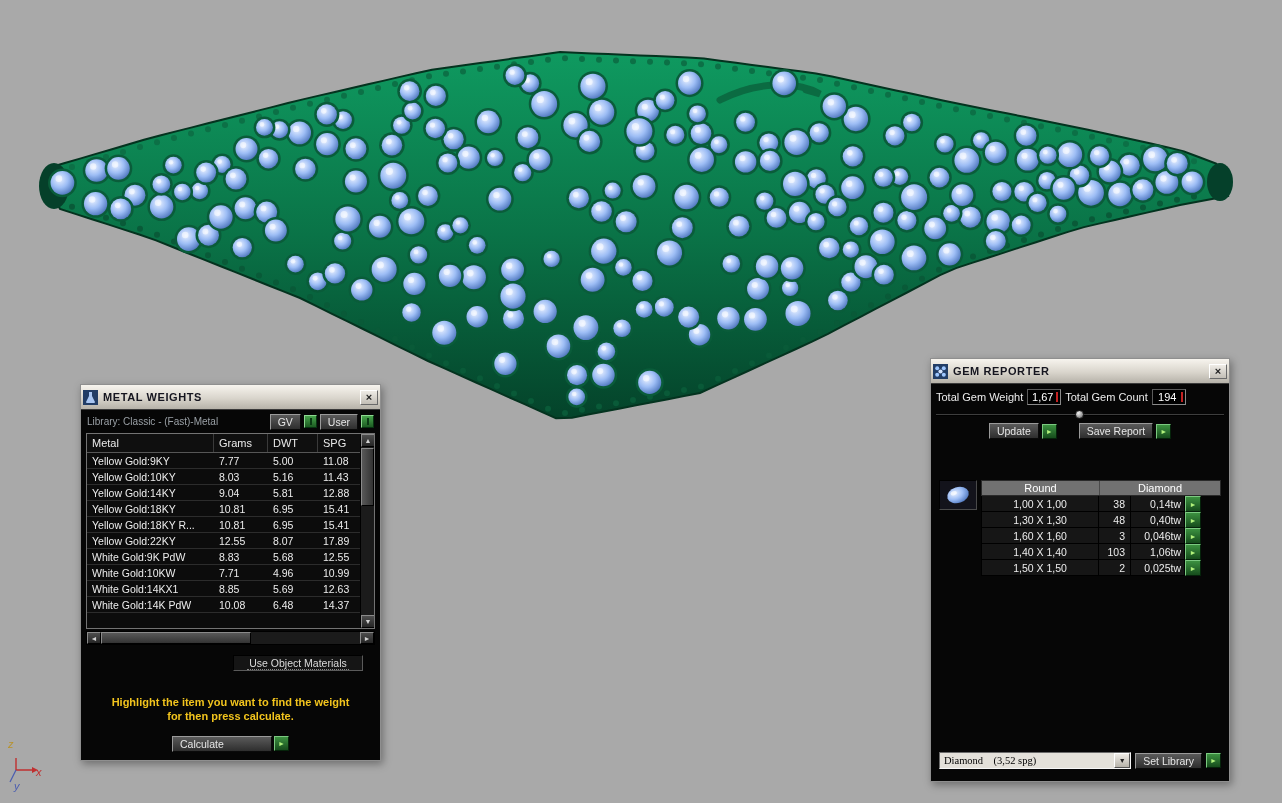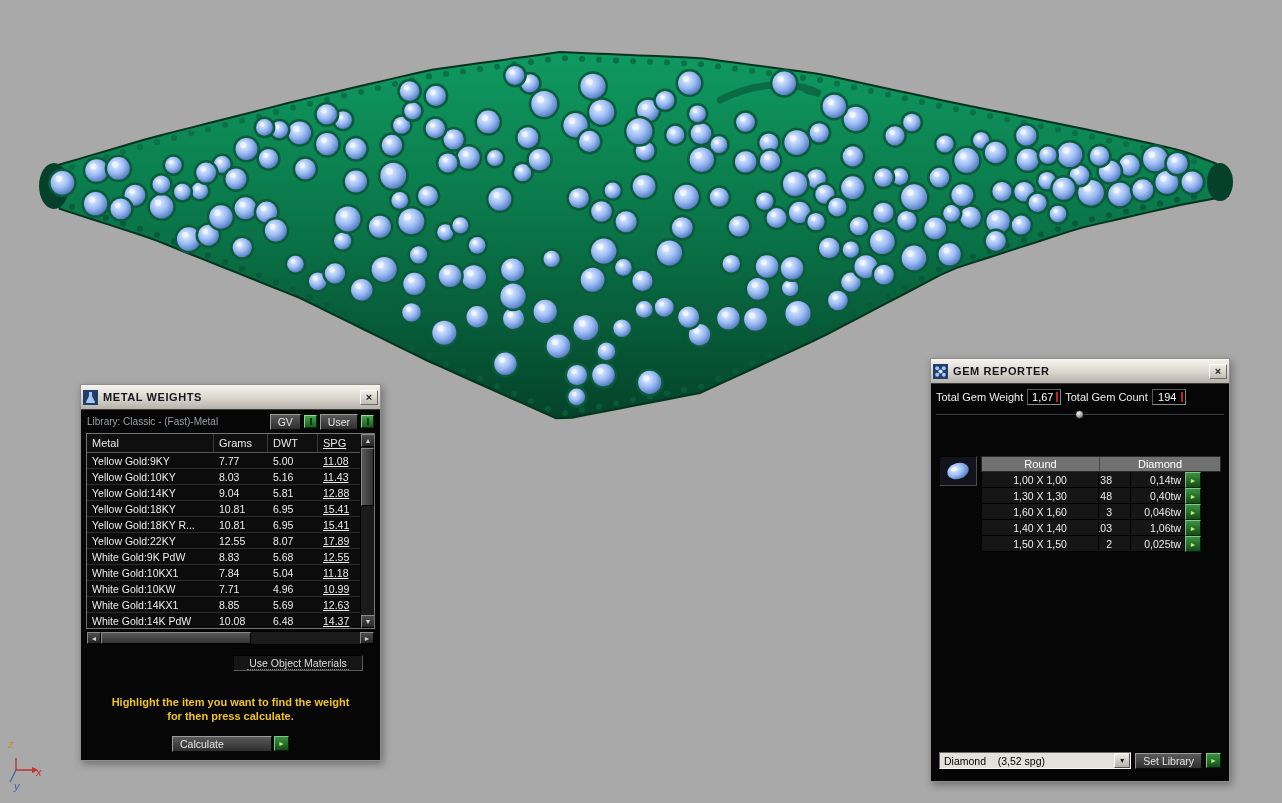--- a/index.html
+++ b/index.html
@@ -34,21 +34,21 @@
   
   .mw-librow{display:flex;align-items:center;gap:3px;padding:0 6px;height:23px;justify-content:flex-end;}
   .libtext{color:#9aa0a6;font-size:10px;flex:1;white-space:nowrap;}
   .mw-table{position:relative;margin:0 5px;height:196px;border:1px solid #737373;background:#0c0c0c;overflow:hidden;}
   .mw-head{display:flex;height:19px;background:#0f0f0f;border-bottom:1px solid #565656;color:#eaeaea;font-size:11px;}
   .mw-head .c{border-right:1px solid #3a3a3a;display:flex;align-items:center;}
   .c{padding:0 5px;overflow:hidden;white-space:nowrap;}
   .c-metal{width:127px;flex:0 0 auto;}
   .c-grams{width:54px;flex:0 0 auto;}
   .c-dwt{width:50px;flex:0 0 auto;}
-  .c-spg{flex:1;text-decoration:underline;}
+  .c-spg{flex:1;}
   .mw-row{display:flex;height:16px;align-items:center;border-bottom:1px solid #2c2c2c;color:#ececec;font-size:10.5px;background:#0c0c0c;}
   .vscroll{position:absolute;top:0;right:0;bottom:0;width:14px;background:#1b1b1b;border-left:1px solid #000;display:flex;flex-direction:column;align-items:stretch;}
   .sbbtn{width:14px;height:13px;background:linear-gradient(180deg,#4d4d4d,#262626);border:1px solid;border-color:#8a8a8a #000 #000 #8a8a8a;color:#d2d2d2;font-size:7px;display:flex;align-items:center;justify-content:center;flex:0 0 auto;line-height:1;}
   .sbthumb{height:58px;margin:1px 0;background:linear-gradient(90deg,#585858,#333);border:1px solid;border-color:#8a8a8a #000 #000 #8a8a8a;}
   .vsp{flex:1;}
   .hscroll{margin:2px 5px 0 5px;height:14px;display:flex;background:#1b1b1b;border:1px solid #000;}
   .hscroll .sbbtn{height:100%;}
   .htrack{flex:1;position:relative;}
   .hthumb{position:absolute;left:0;top:0;bottom:0;width:58%;background:linear-gradient(180deg,#585858,#333);border:1px solid;border-color:#8a8a8a #000 #000 #8a8a8a;}
   .mw-dd{width:130px;height:16px;margin:10px 16px 0 152px;background:#151515;border:1px solid;border-color:#000 #5a5a5a #5a5a5a #000;color:#dcdcdc;font-size:10.5px;display:flex;align-items:center;justify-content:center;}
@@ -69,26 +69,26 @@
   .gr-actions .gap{width:16px;}
   .gr-table{position:relative;margin:4px 8px 0 8px;}
   .gem-thumb{position:absolute;left:0;top:0;width:38px;height:30px;background:#13131b;border:1px solid;border-color:#000 #4a4a4a #4a4a4a #000;display:flex;align-items:center;justify-content:center;}
   .gr-head{margin-left:42px;display:flex;height:16px;background:#717171;border:1px solid #2a2a2a;color:#fff;font-size:11px;margin-top:35px;}
   .gh{display:flex;align-items:center;justify-content:center;}
   .gh-shape{width:118px;border-right:1px solid #4a4a4a;}
   .gh-mat{flex:1;}
   .gr-row{margin-left:42px;display:flex;height:16px;font-size:10.5px;color:#ececec;}
   .gc{display:flex;align-items:center;background:#161616;border:1px solid #000;border-top:none;overflow:hidden;white-space:nowrap;}
   .gc-size{width:118px;justify-content:center;}
-  .gc-count{width:32px;justify-content:flex-end;padding-right:18px;border-left:none;}
+  .gc-count{width:32px;justify-content:flex-end;padding-right:5px;border-left:none;}
   .gc-weight{width:54px;justify-content:flex-end;padding-right:3px;border-left:none;}
   .gr-row .garrow{width:16px;height:16px;}
   .gr-bottom{position:absolute;left:8px;right:8px;bottom:12px;display:flex;align-items:center;gap:4px;}
   .combo{flex:1;height:17px;background:#e4e1da;border:1px solid;border-color:#6a6a6a #f7f7f7 #f7f7f7 #6a6a6a;display:flex;align-items:center;color:#000;font-size:10.5px;}
-  .combo-text{flex:1;padding:0 4px;white-space:pre;overflow:hidden;}
+  .combo-text{flex:1;padding:0 4px;white-space:pre;overflow:hidden;font-family:Liberation Serif, serif;}
   .combo-btn{width:16px;height:15px;background:linear-gradient(180deg,#efece6,#b6b2a9);border:1px solid;border-color:#fff #555 #555 #fff;display:flex;align-items:center;justify-content:center;font-size:7px;color:#222;line-height:1;}
 </style>
 </head>
 <body>
 
 <div class="stage">
 
   <div class="viewport">
     <svg id="bracelet-svg" width="1282" height="480" viewBox="0 0 1282 480">
       <defs>
@@ -900,26 +900,20 @@
             <span class="c c-dwt">8.07</span>
             <span class="c c-spg">17.89</span>
           </div>
           <div class="mw-row">
             <span class="c c-metal">White Gold:9K PdW</span>
             <span class="c c-grams">8.83</span>
             <span class="c c-dwt">5.68</span>
             <span class="c c-spg">12.55</span>
           </div>
           <div class="mw-row">
-            <span class="c c-metal">White Gold:10KX1</span>
-            <span class="c c-grams">7.84</span>
-            <span class="c c-dwt">5.04</span>
-            <span class="c c-spg">11.18</span>
-          </div>
-          <div class="mw-row">
             <span class="c c-metal">White Gold:10KW</span>
             <span class="c c-grams">7.71</span>
             <span class="c c-dwt">4.96</span>
             <span class="c c-spg">10.99</span>
           </div>
           <div class="mw-row">
             <span class="c c-metal">White Gold:14KX1</span>
             <span class="c c-grams">8.85</span>
             <span class="c c-dwt">5.69</span>
             <span class="c c-spg">12.63</span>
@@ -972,20 +966,27 @@
       <span class="closebox">×</span>
     </div>
     <div class="gr-totals">
       <span class="gr-lab">Total Gem Weight</span>
       <span class="valbox">1,67</span>
       <span class="gr-lab">Total Gem Count</span>
       <span class="valbox">194</span>
     </div>
     <div class="gr-splitter">
       <span class="knob"></span>
+    </div>
+    <div class="gr-actions">
+      <span class="btn3d">Update</span>
+      <span class="garrow">►</span>
+      <span class="gap"></span>
+      <span class="btn3d">Save Report</span>
+      <span class="garrow">►</span>
     </div>
     <div class="gr-table">
       <span class="gem-thumb">
         <svg width="32" height="24" viewBox="0 0 32 24">
           <ellipse cx="16" cy="12" rx="11" ry="8" fill="url(#gemGrad)" transform="rotate(-18 16 12)"></ellipse>
           <ellipse cx="12.5" cy="9" rx="3.2" ry="2" fill="rgba(255,255,255,0.65)" transform="rotate(-18 16 12)"></ellipse>
         </svg>
       </span>
       <div class="gr-head">
         <span class="gh gh-shape">Round</span>

